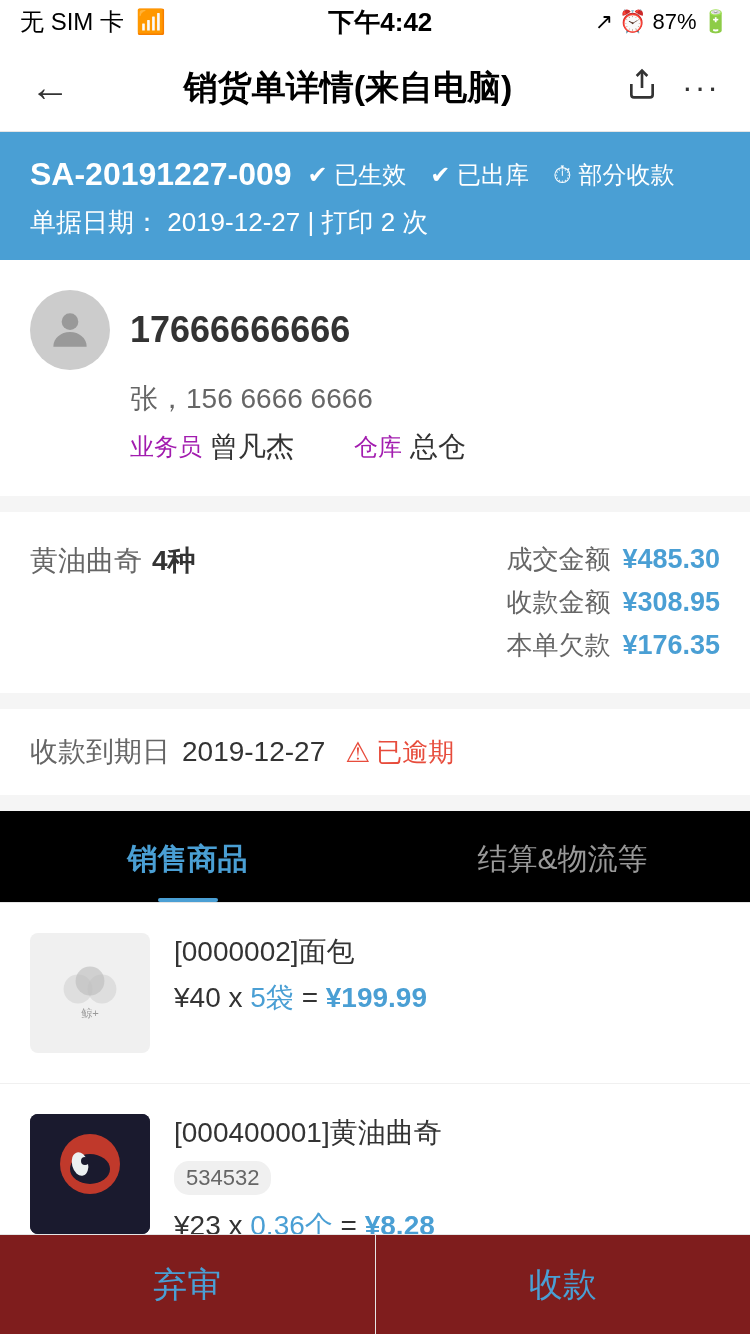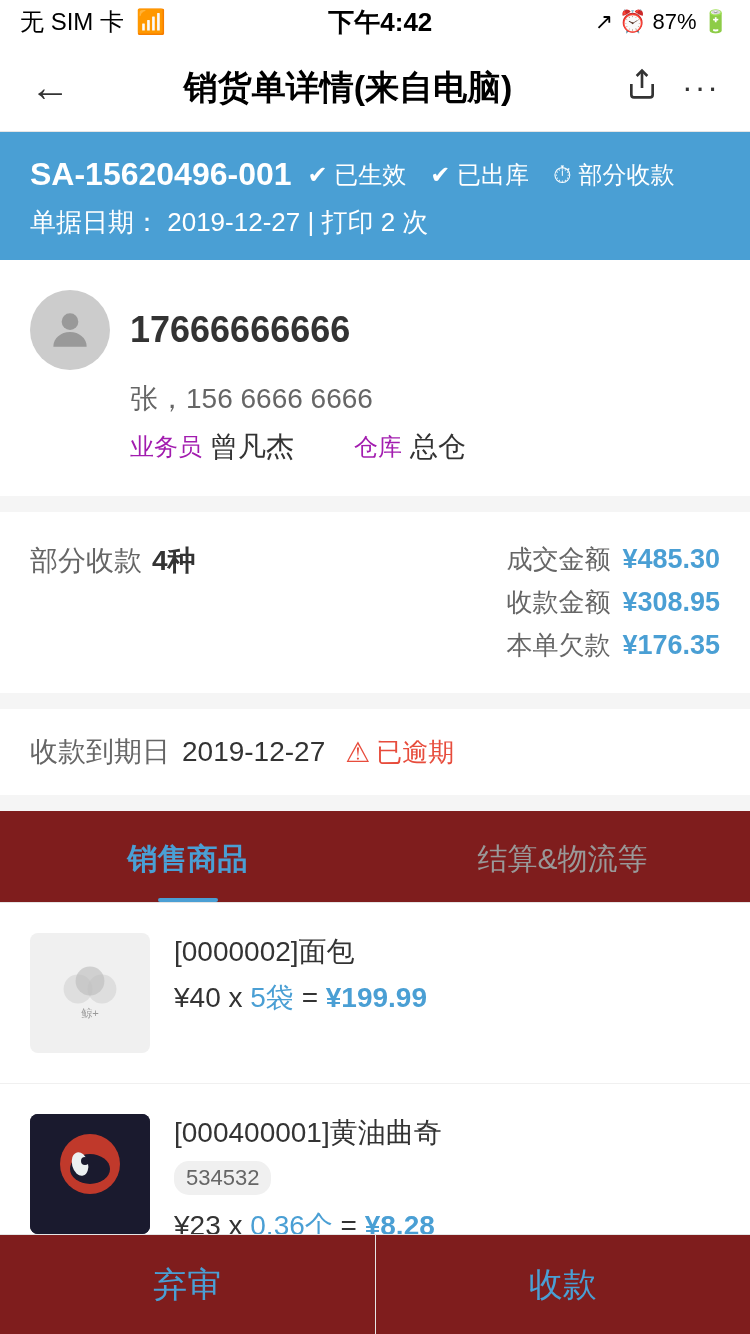--- a/index.html
+++ b/index.html
@@ -174,21 +174,21 @@
       display: flex;
       align-items: center;
       gap: 6px;
       color: #e74c3c;
       font-size: 26px;
       margin-left: 8px;
     }
 
     
     .tabs-section {
-      background: #7f1d1d;
+      background: #000000;
       margin-bottom: 0;
     }
     .tabs-row {
       display: flex;
       border-bottom: 1px solid #e5e5e5;
     }
     .tab {
       flex: 1;
       text-align: center;
       padding: 28px 0 22px;
@@ -311,21 +311,21 @@
         <polyline points="16 6 12 2 8 6"></polyline>
         <line x1="12" y1="2" x2="12" y2="15"></line>
       </svg>
     </span>
     <span style="font-size:32px;color:#333;letter-spacing:2px;">···</span>
   </div>
 </div>
 
 <div class="order-header">
   <div class="order-header-top">
-    <span class="order-id">SA-15620496-001</span>
+    <span class="order-id">SA-20191227-009</span>
     <div class="status-badges">
       <span class="badge">✔ 已生效</span>
       <span class="badge">✔ 已出库</span>
       <span class="badge">⏱ 部分收款</span>
     </div>
   </div>
   <div class="order-date">
     <span>单据日期：</span>
     <span>2019-12-27</span>
     <span>| 打印 2 次</span>
@@ -351,21 +351,21 @@
     <div class="meta-item">
       <span class="meta-label">仓库</span>
       <span class="meta-value">总仓</span>
     </div>
   </div>
 </div>
 
 <div class="summary-section">
   <div class="summary-row">
     <div class="summary-left">
-      <span class="summary-label">部分收款</span>
+      <span class="summary-label">黄油曲奇</span>
       <span class="summary-count">4种</span>
     </div>
     <div class="summary-right">
       <div class="amount-row">
         <span class="amount-label">成交金额</span>
         <span class="amount-value">¥485.30</span>
       </div>
       <div class="amount-row">
         <span class="amount-label">收款金额</span>
         <span class="amount-value">¥308.95</span>

